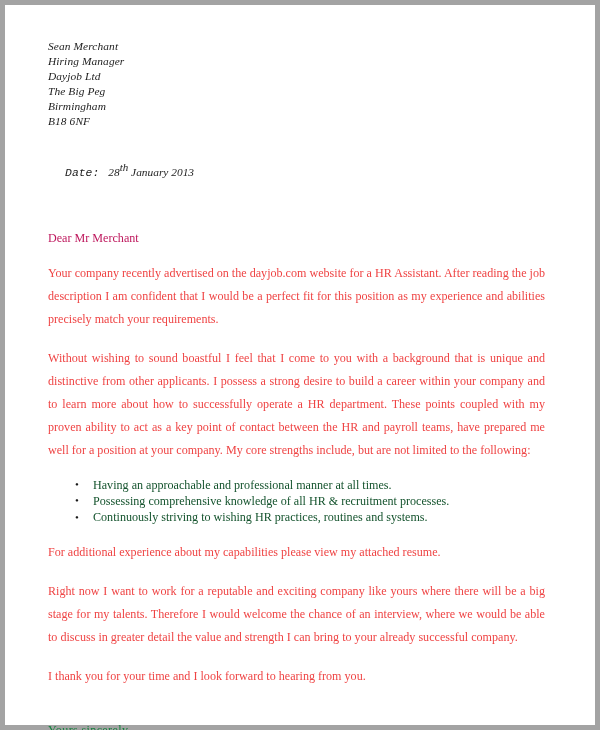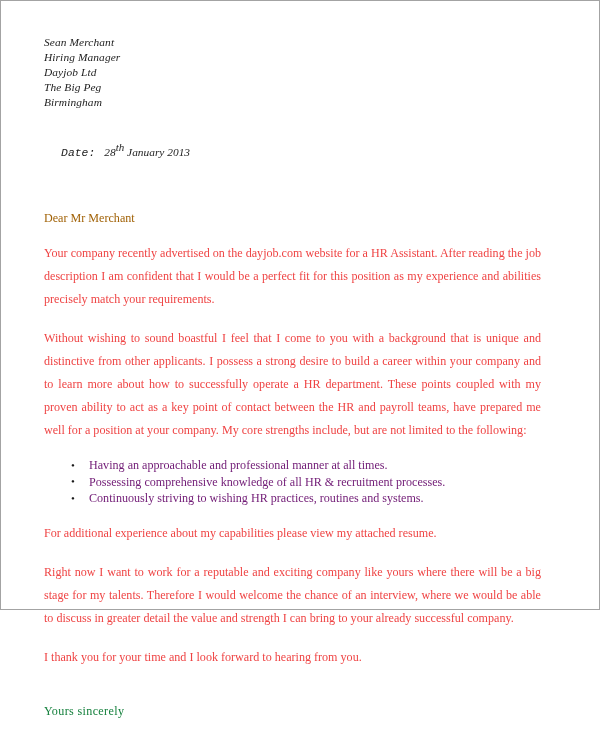--- a/index.html
+++ b/index.html
@@ -12,23 +12,23 @@
     width: 600px;
     height: 730px;
     overflow: hidden;
     font-family: "Liberation Serif", "DejaVu Serif", serif;
     color: #1a1a1a;
   }
   .page {
     position: relative;
     box-sizing: border-box;
     width: 600px;
-    height: 610px;
+    height: 730px;
     background: #ffffff;
-    border: 1px solid #a3a3a3;
+    border: 5px solid #a3a3a3;
     padding: 34px 60px 27px 43px;
   }
   .letter {
     position: relative;
     width: 497px;
   }
 
   
   .addr-block {
     font-style: italic;
@@ -54,42 +54,42 @@
     font-size: 11px;
     vertical-align: super;
     line-height: 0;
   }
 
   
   .salutation {
     font-size: 12.1px;
     line-height: 16px;
     margin-top: 34px;
-    color: #a16207;
+    color: #be185d;
   }
   .para {
     font-size: 12.1px;
     line-height: 23px;
     text-align: justify;
     margin-top: 16px;
     color: #ef4444;
   }
   .para.tight { margin-top: 15px; }
 
   ul.strengths {
     list-style: none;
     margin: 15px 0 0 0;
     padding: 0;
   }
   ul.strengths li {
     position: relative;
     font-size: 12.1px;
     line-height: 16.4px;
     padding-left: 45px;
-    color: #701a75;
+    color: #14532d;
   }
   ul.strengths li::before {
     content: "\2022";
     position: absolute;
     left: 27px;
     top: -0.5px;
     font-size: 11px;
     color: #1a1a1a;
   }
 
@@ -116,20 +116,21 @@
 
 <div class="page">
   <div class="letter">
 
     <div class="addr-block">
       <div class="addr-line">Sean Merchant</div>
       <div class="addr-line">Hiring Manager</div>
       <div class="addr-line">Dayjob Ltd</div>
       <div class="addr-line">The Big Peg</div>
       <div class="addr-line">Birmingham</div>
+      <div class="addr-line">B18 6NF</div>
     </div>
 
     <div class="date-line">
       <span class="date-label">Date:</span><span class="date-day"><span>28</span><sup>th</sup></span><span> January 2013</span>
     </div>
 
     <div class="salutation">Dear Mr Merchant</div>
 
     <div class="para">Your company recently advertised on the dayjob.com website for a HR Assistant. After reading the job description I am confident that I would be a perfect fit for this position as my experience and abilities precisely match your requirements.</div>
 

